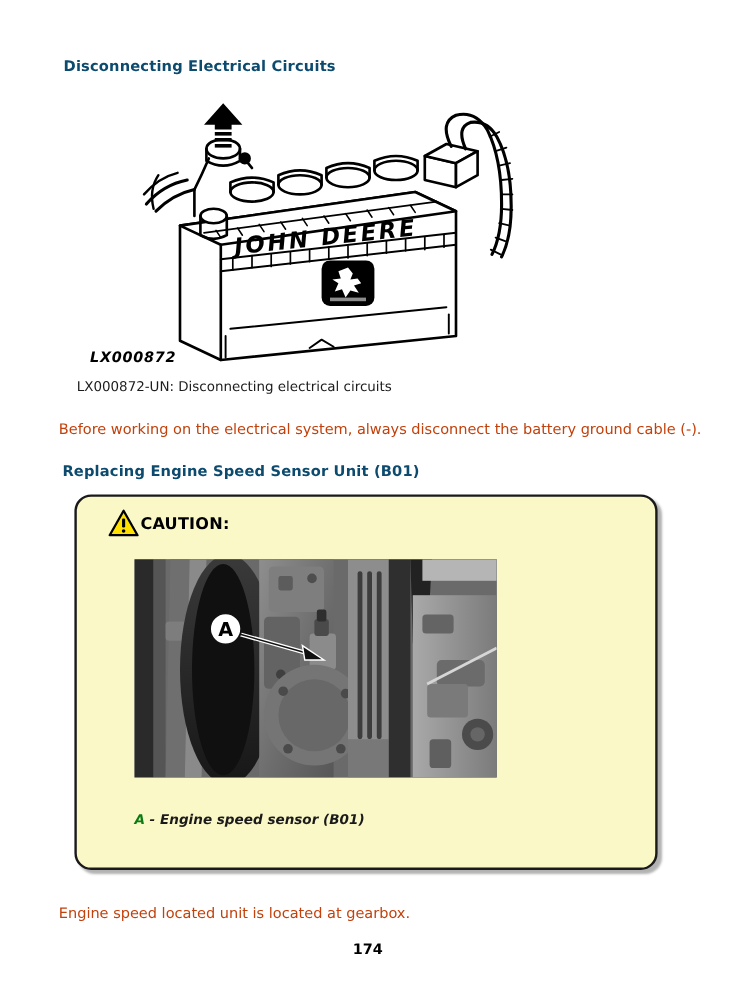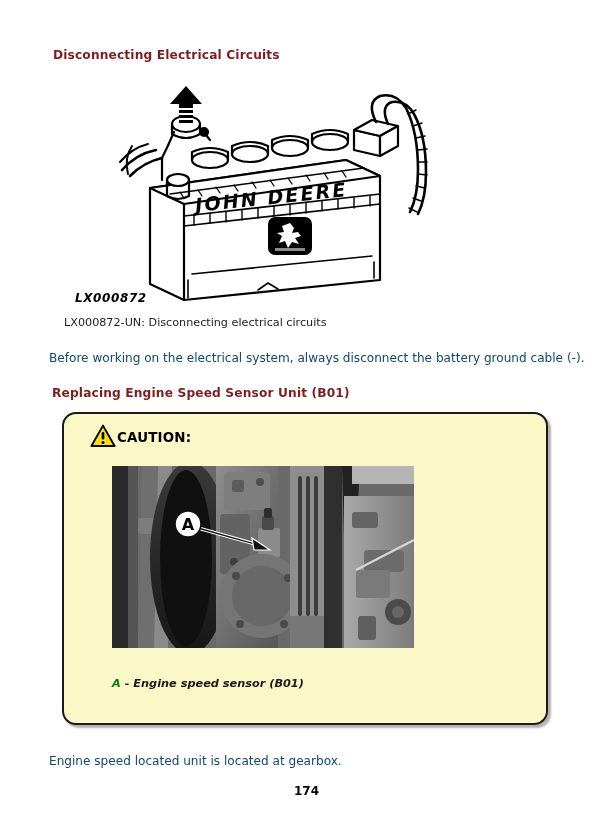--- a/index.html
+++ b/index.html
@@ -21,31 +21,31 @@
     inset: 0;
     background: #ffffff;
   }
 
   
   .section-heading {
     position: absolute;
     font-size: 12.2px;
     font-weight: bold;
     letter-spacing: 0.15px;
-    color: #7f1d1d;
+    color: #0c4a6e;
     white-space: nowrap;
   }
   #h-disconnect { left: 53px; top: 48px; }
   #h-replacing  { left: 52px; top: 386px; }
 
   
   .body-text {
     position: absolute;
     font-size: 12.1px;
-    color: #0c4a6e;
+    color: #c2410c;
     white-space: nowrap;
   }
   #p-before   { left: 49px; top: 351px; }
   #p-gearbox  { left: 49px; top: 754px; }
 
   
   .fig-caption {
     position: absolute;
     font-size: 11.2px;
     color: #1c1c1c;

